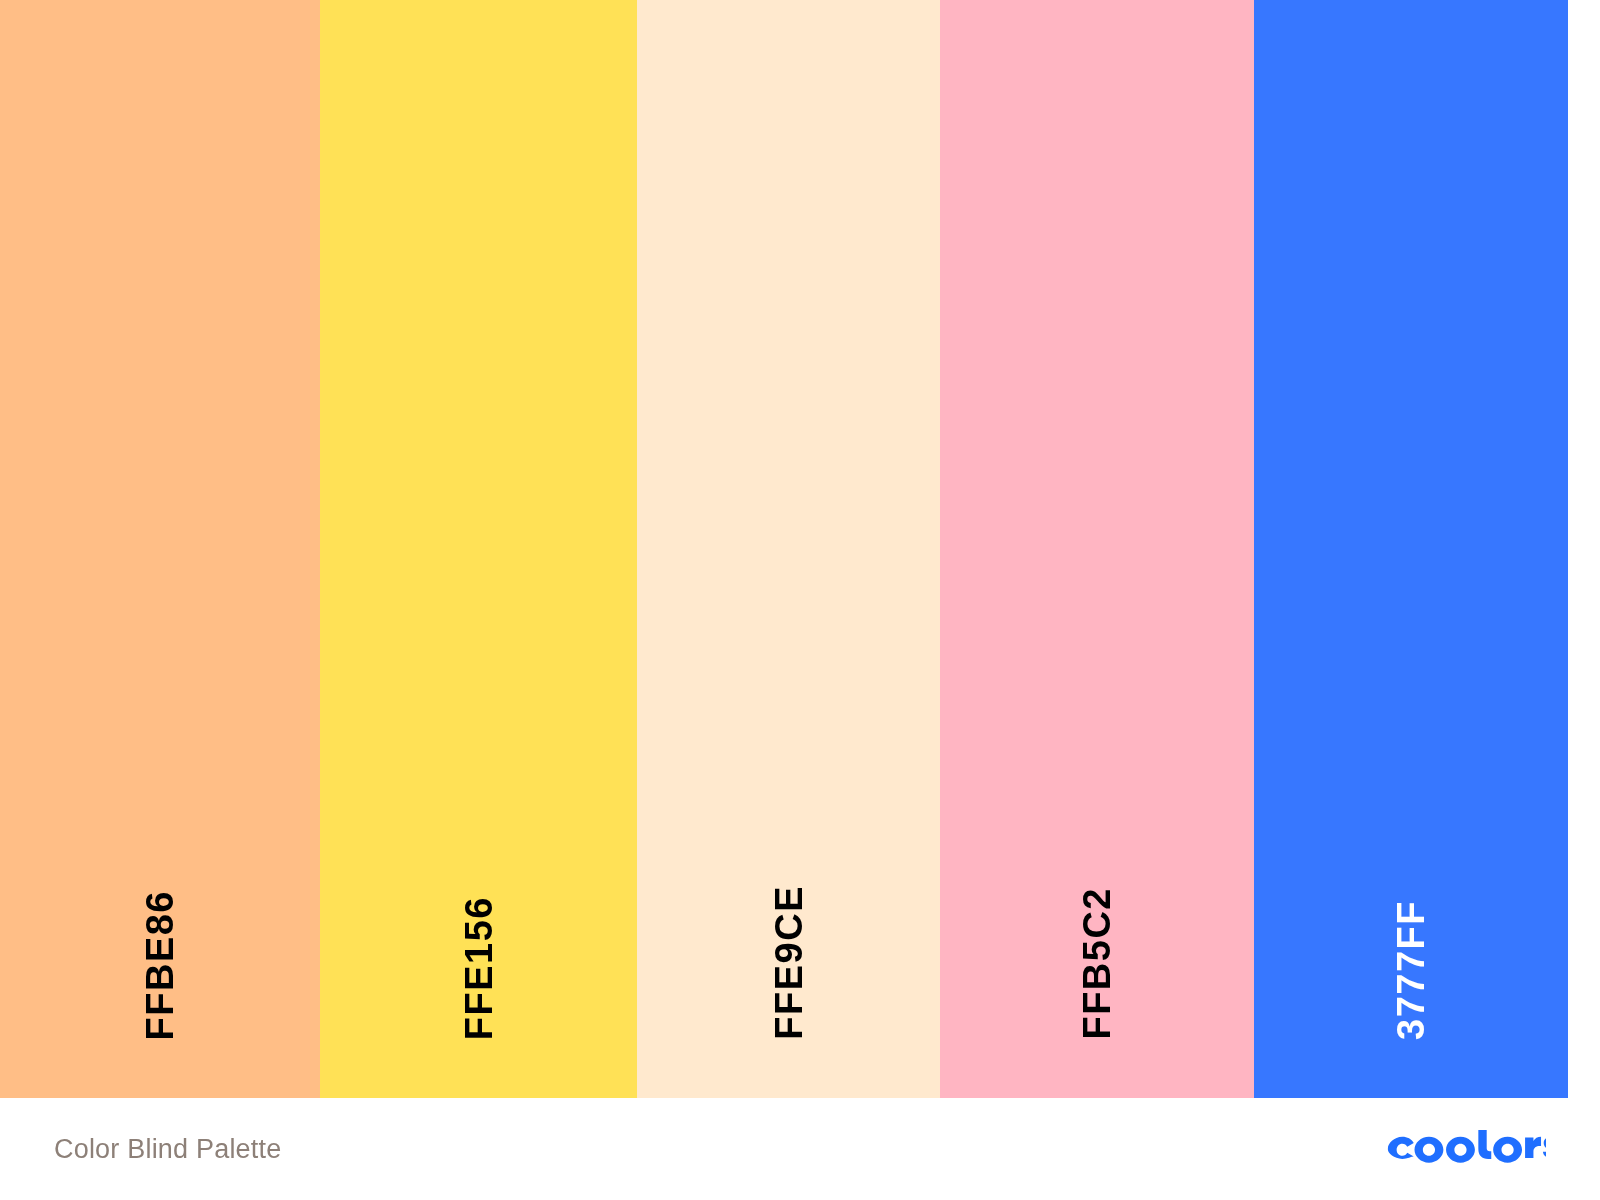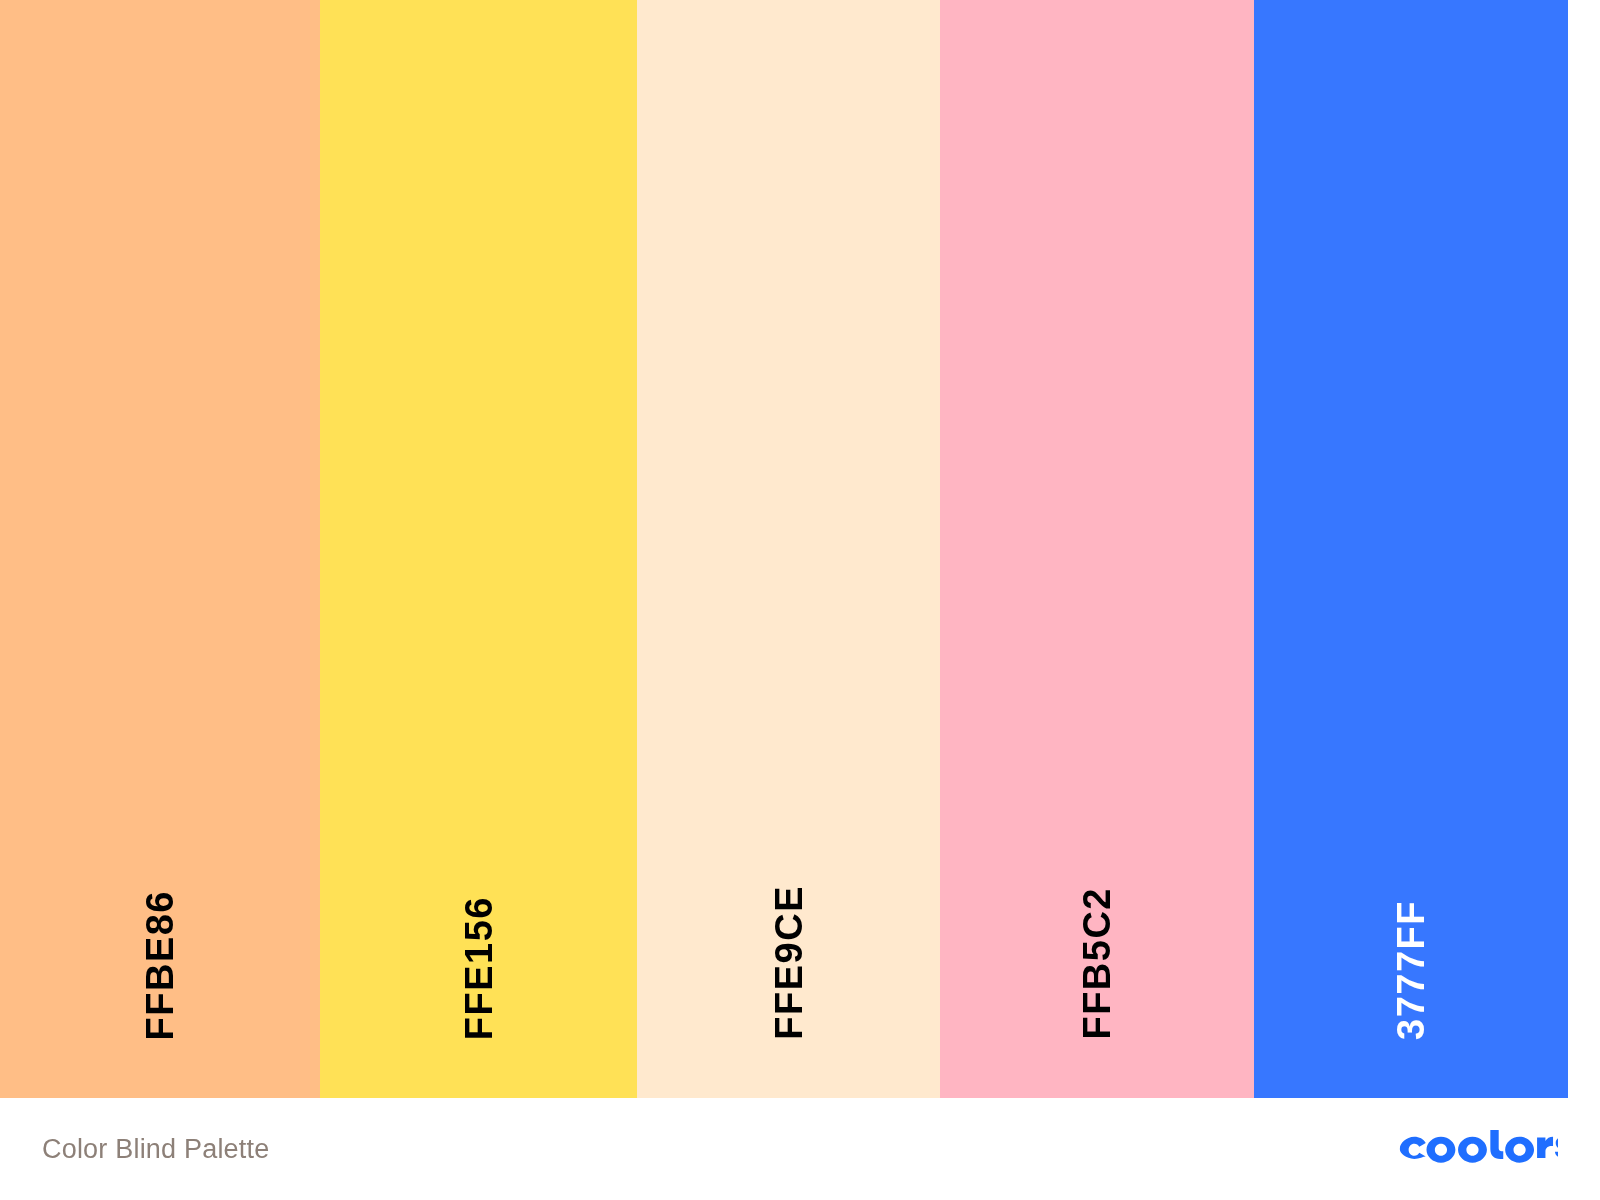--- a/index.html
+++ b/index.html
@@ -61,21 +61,21 @@
     position: absolute;
     left: 0;
     top: 1098px;
     width: 1600px;
     height: 102px;
     background: #ffffff;
     display: flex;
     align-items: center;
     justify-content: space-between;
     box-sizing: border-box;
-    padding: 0 42px;
+    padding: 0 54px;
   }
 
   #palette-name {
     font-family: "Liberation Sans", sans-serif;
     font-size: 27px;
     font-weight: normal;
     color: #8d8078;
     letter-spacing: 0.2px;
     white-space: nowrap;
   }

